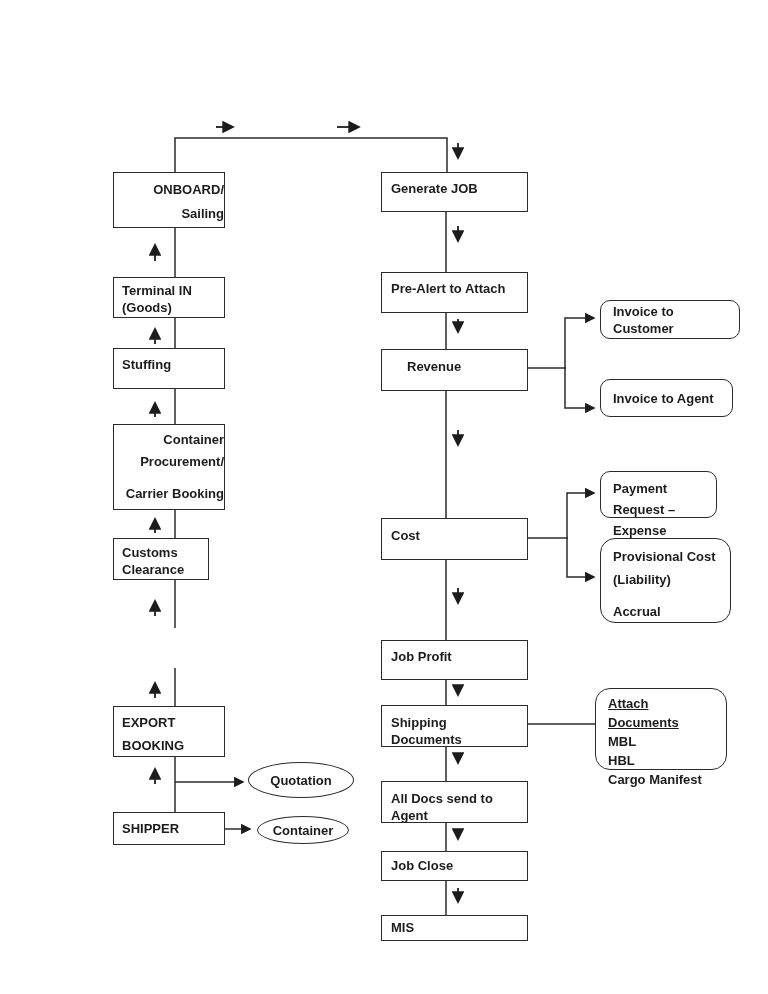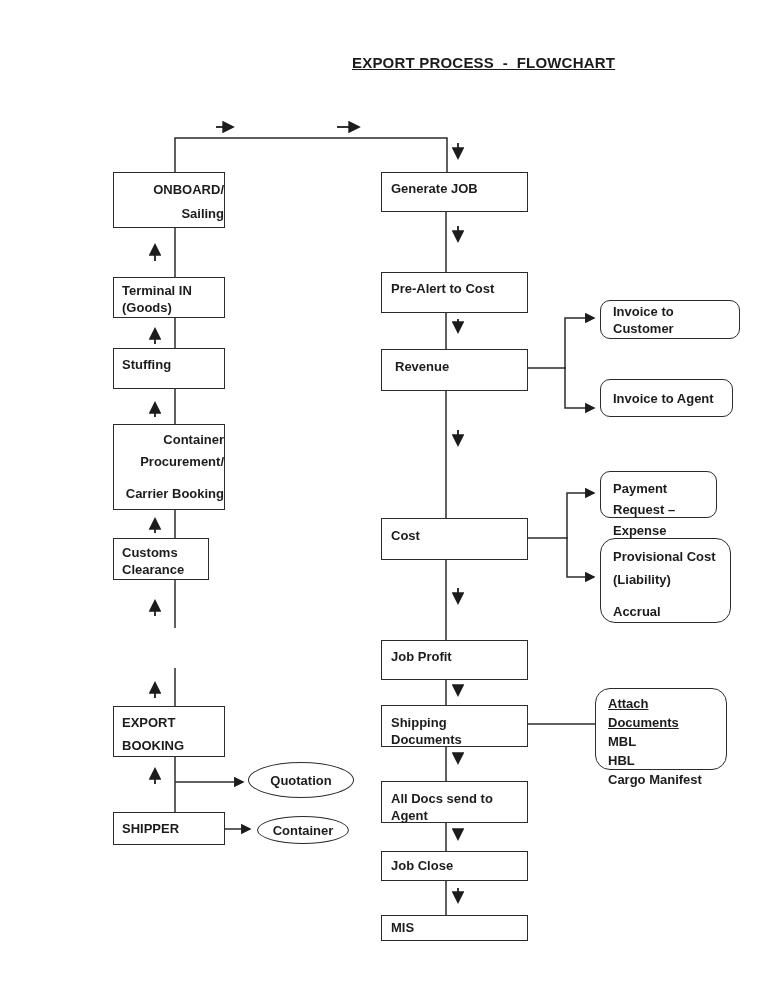--- a/index.html
+++ b/index.html
@@ -20,21 +20,20 @@
         border-radius:50%;display:flex;align-items:center;justify-content:center;
         font-size:13px;font-weight:700;z-index:2;}
   .ln{display:block;}
   .underlined{text-decoration:underline;}
 </style>
 </head>
 <body>
 
 <div id="page">
 
-  <div id="title">EXPORT PROCESS  -  FLOWCHART</div>
 
   <svg id="connectors" width="768" height="994" viewBox="0 0 768 994">
     <defs>
       <marker id="ah" viewBox="0 0 10 10" refX="8.5" refY="5" markerWidth="8" markerHeight="7" orient="auto">
         <path d="M0 0 L10 5 L0 10 z" fill="#1c1c1c"></path>
       </marker>
     </defs>
 
     <polyline class="cline" points="175,172 175,138 447,138 447,172"></polyline>
     <line class="aline" x1="216" y1="127" x2="233" y2="127" marker-end="url(#ah)"></line>
@@ -130,24 +129,24 @@
 
   <div class="oval" style="left:257px;top:816px;width:92px;height:28px;">
     <span>Container</span>
   </div>
 
   <div class="box" style="left:381px;top:172px;width:147px;height:40px;padding:7px 9px;">
     <span class="ln">Generate JOB</span>
   </div>
 
   <div class="box" style="left:381px;top:272px;width:147px;height:41px;padding:7px 9px;">
-    <span class="ln">Pre-Alert to Cost</span>
+    <span class="ln">Pre-Alert to Attach</span>
   </div>
 
-  <div class="box" style="left:381px;top:349px;width:147px;height:42px;padding:8px 13px;">
+  <div class="box" style="left:381px;top:349px;width:147px;height:42px;padding:8px 25px;">
     <span class="ln">Revenue</span>
   </div>
 
   <div class="box" style="left:381px;top:518px;width:147px;height:42px;padding:8px 9px;">
     <span class="ln">Cost</span>
   </div>
 
   <div class="box" style="left:381px;top:640px;width:147px;height:40px;padding:7px 9px;">
     <span class="ln">Job Profit</span>
   </div>

